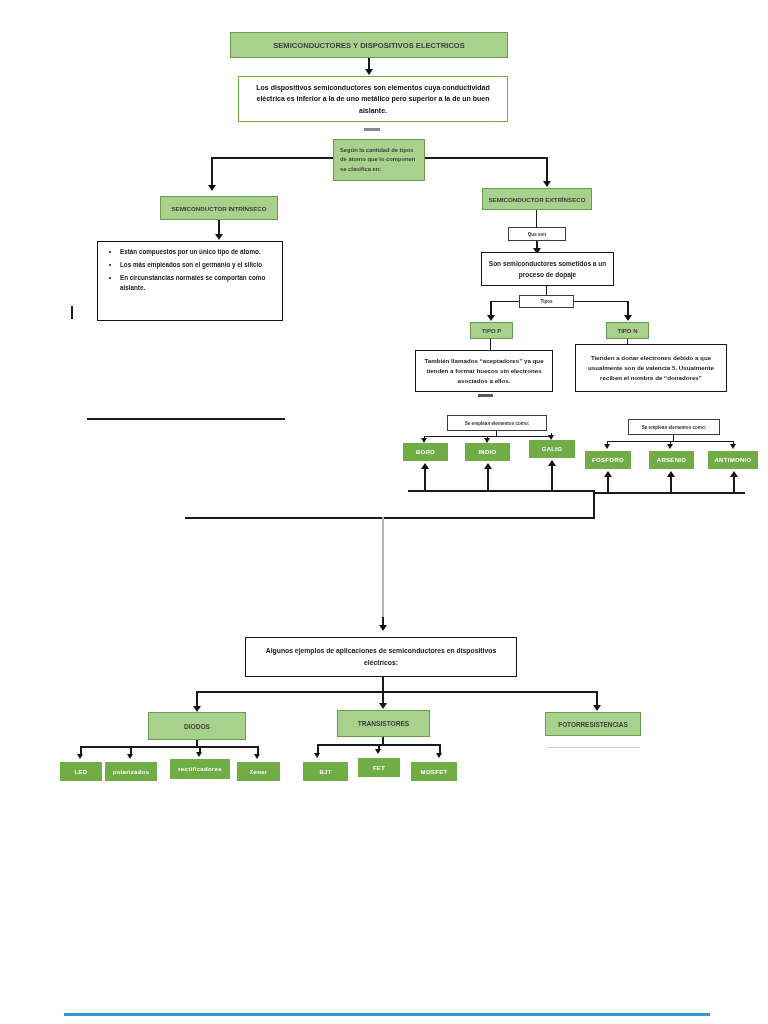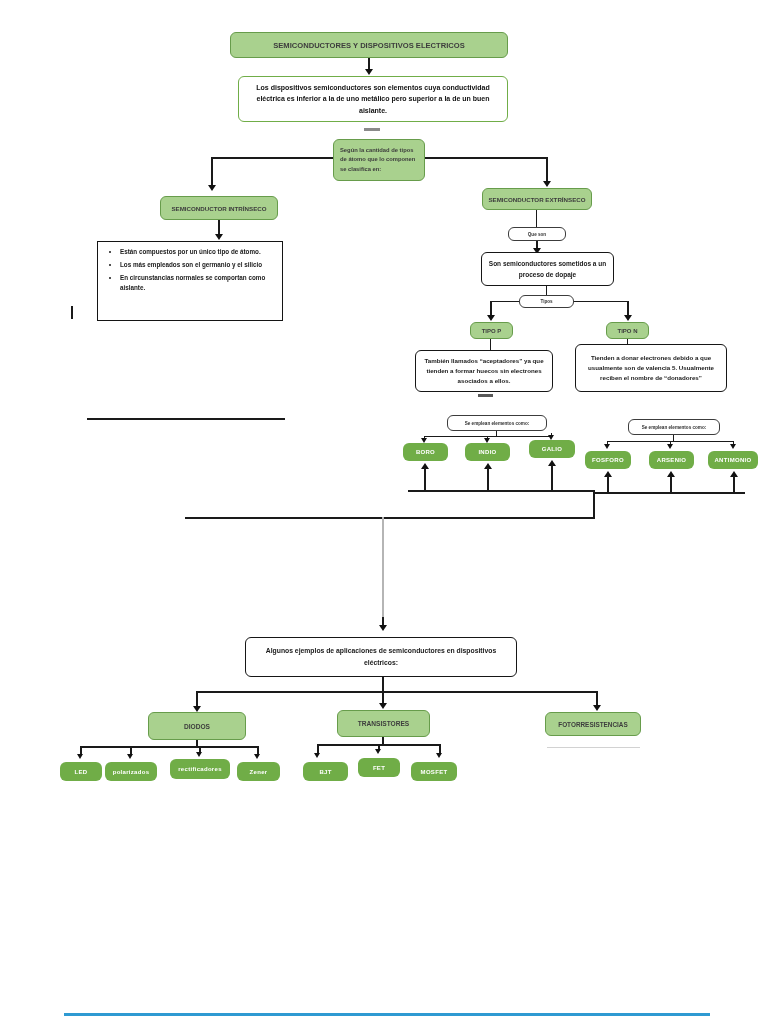--- a/index.html
+++ b/index.html
@@ -1,19 +1,19 @@
 <!DOCTYPE html>
 <html><head>
 <meta charset="utf-8">
 <style>
   html,body{margin:0;padding:0;background:#ffffff;}
   .page{position:relative;width:768px;height:1024px;background:#ffffff;overflow:hidden;
         font-family:"Liberation Sans", sans-serif;}
   .box{position:absolute;box-sizing:border-box;display:flex;align-items:center;justify-content:center;
-       text-align:center;border-radius:6px;}
+       text-align:center;}
   .green-light{background:#a9d18e;border:1.3px solid #679c4b;color:#3d3d3d;font-weight:700;}
   .green-solid{background:#70ad47;color:#ffffff;font-weight:600;letter-spacing:.3px;}
   .white-black{background:#ffffff;border:1.5px solid #161616;color:#191919;font-weight:600;}
   .white-green{background:#ffffff;border:1.1px solid #70ad47;color:#111;font-weight:700;}
   .white-thin{background:#ffffff;border:0.9px solid #3c3c3c;color:#333;font-weight:600;}
   .hl,.vl,.dash{position:absolute;background:#1a1a1a;}
   .vl{width:1.5px;} .hl{height:1.5px;}
   .gray{background:#8a8a8a;}
   .lgray{background:#b5b5b5;}
   .faint{background:#d2d2d2;}

